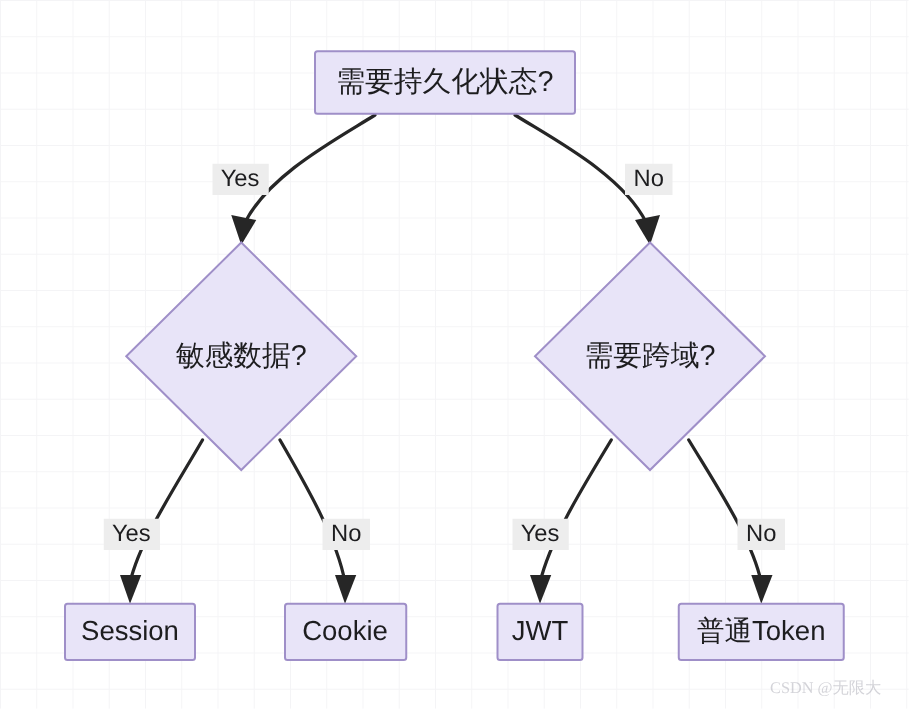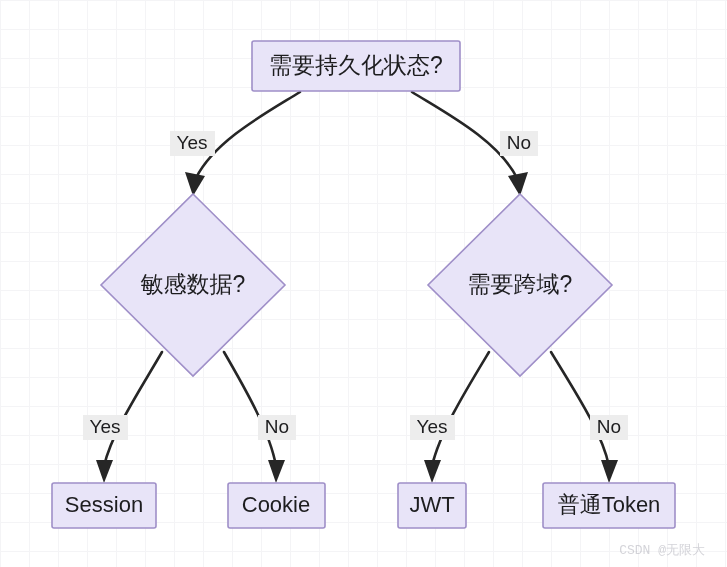--- a/index.html
+++ b/index.html
@@ -66,21 +66,21 @@
     font-size: 19px;
     color: rgba(150, 150, 165, 0.40);
     white-space: nowrap;
     letter-spacing: 1px;
     user-select: none;
   }
   .watermark-sub {
     position: absolute;
     right: 22px;
     bottom: 8px;
-    font-family: Liberation Mono, monospace;
+    font-family: Liberation Serif, serif;
     font-size: 13px;
     color: rgba(160, 160, 170, 0.45);
     white-space: nowrap;
     user-select: none;
   }
 </style>
 </head>
 <body>
 
 <div id="canvas">

